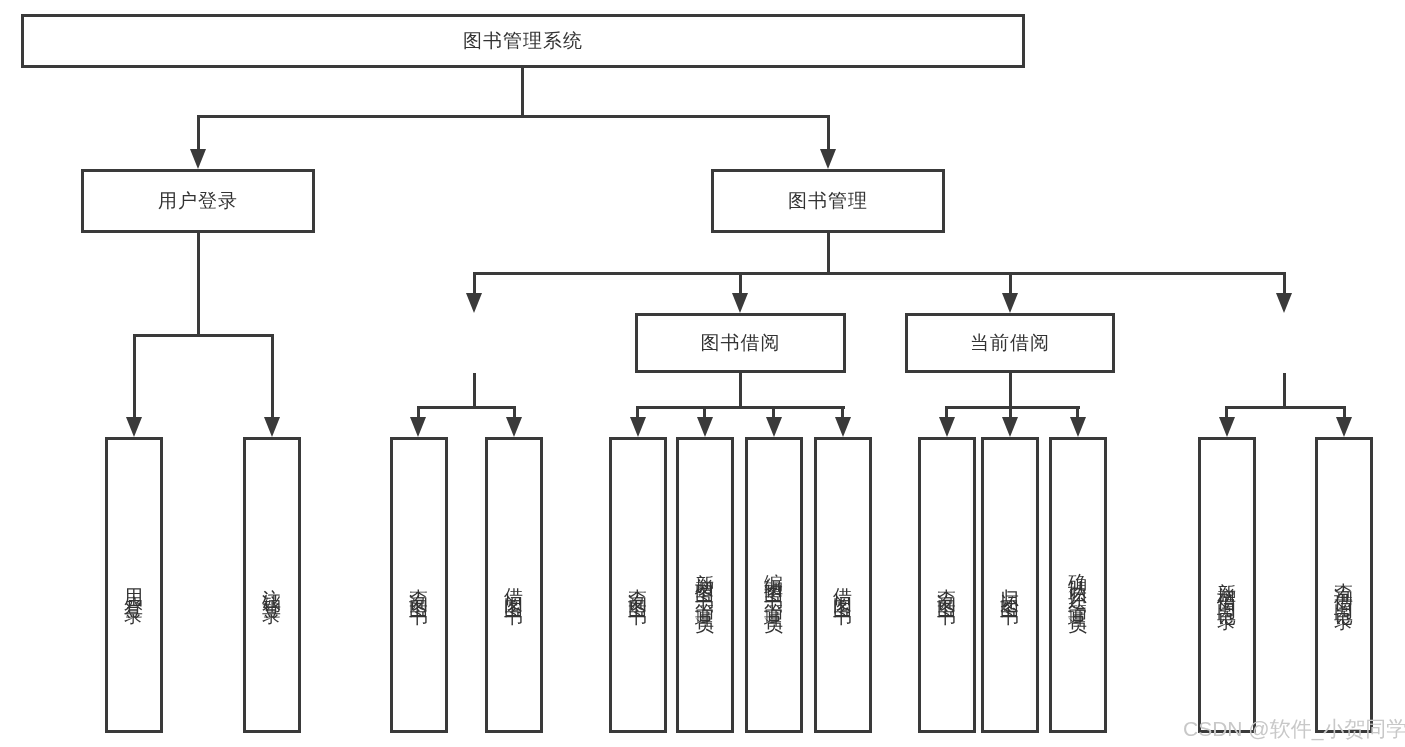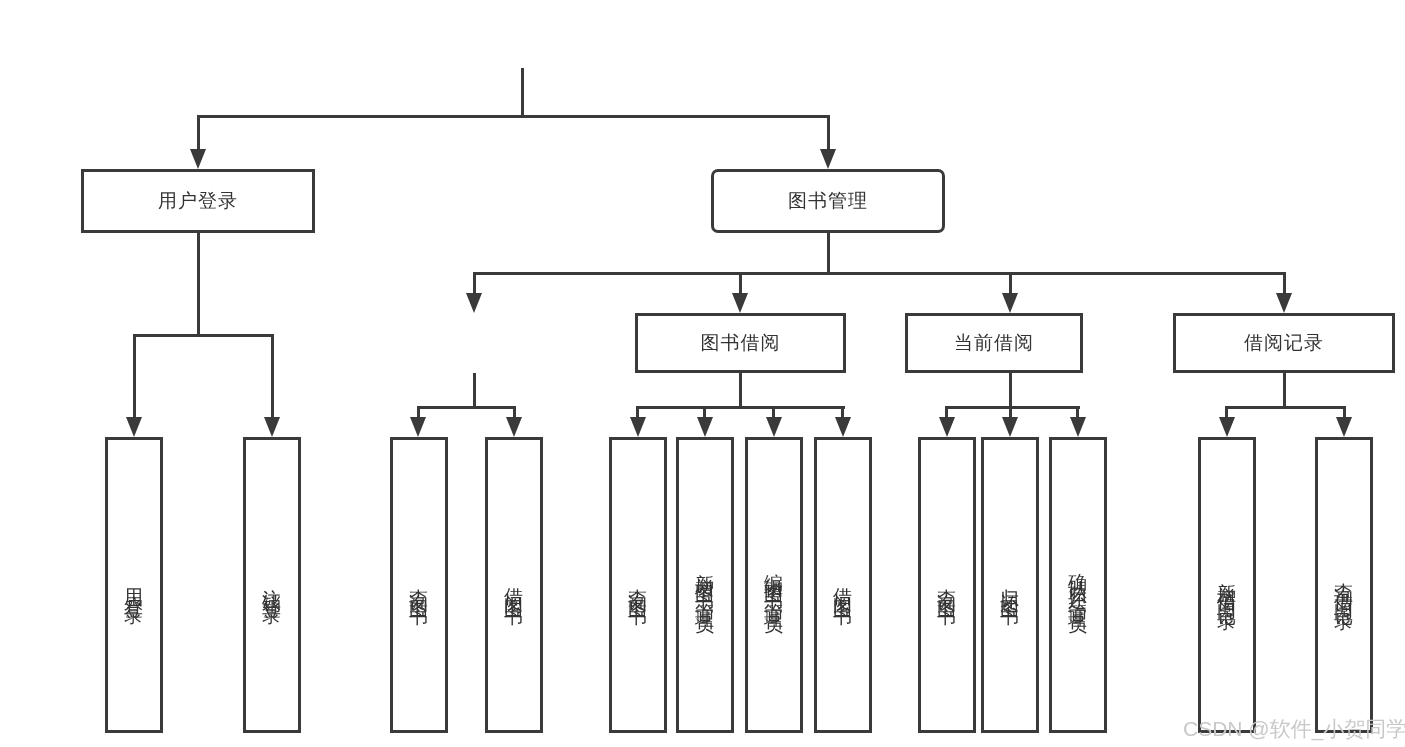--- a/index.html
+++ b/index.html
@@ -58,32 +58,35 @@
     font-size: 21px;
     color: #c8c8c8;
     white-space: nowrap;
   }
 </style>
 </head>
 <body>
 
 <div class="stage">
 
+  <div class="hbox" style="left:21px; top:14px; width:1004px; height:54px;">
+    <span>图书管理系统</span>
+  </div>
 
   <div class="vl" style="left:521px; top:68px;  height:49px;"></div>
   <div class="hl" style="left:197px; top:115px; width:633px;"></div>
   <div class="vl" style="left:197px; top:115px; height:38px;"></div>
   <div class="ar" style="left:190px; top:149px;"></div>
   <div class="vl" style="left:827px; top:115px; height:38px;"></div>
   <div class="ar" style="left:820px; top:149px;"></div>
 
   <div class="hbox" style="left:81px; top:169px; width:234px; height:64px;">
     <span>用户登录</span>
   </div>
-  <div class="hbox" style="left:711px; top:169px; width:234px; height:64px;border-radius:7px;">
+  <div class="hbox" style="left:711px; top:169px; width:234px; height:64px;">
     <span>图书管理</span>
   </div>
 
   <div class="vl" style="left:197px; top:233px; height:103px;"></div>
   <div class="hl" style="left:133px; top:334px; width:141px;"></div>
   <div class="vl" style="left:133px; top:334px; height:87px;"></div>
   <div class="ar" style="left:126px; top:417px;"></div>
   <div class="vl" style="left:271px; top:334px; height:87px;"></div>
   <div class="ar" style="left:264px; top:417px;"></div>
 
@@ -94,25 +97,22 @@
   <div class="vl" style="left:739px;  top:272px; height:28px;"></div>
   <div class="ar" style="left:732px;  top:293px;"></div>
   <div class="vl" style="left:1009px; top:272px; height:28px;"></div>
   <div class="ar" style="left:1002px; top:293px;"></div>
   <div class="vl" style="left:1283px; top:272px; height:28px;"></div>
   <div class="ar" style="left:1276px; top:293px;"></div>
 
   <div class="hbox" style="left:635px; top:313px; width:211px; height:60px;align-items:center;">
     <span>图书借阅</span>
   </div>
-  <div class="hbox" style="left:905px; top:313px; width:178px; height:60px;">
+  <div class="hbox" style="left:905px; top:313px; width:210px; height:60px;">
     <span>当前借阅</span>
-  </div>
-  <div class="hbox" style="left:1173px; top:313px; width:222px; height:60px;">
-    <span>借阅记录</span>
   </div>
 
   <div class="vl" style="left:473px; top:373px; height:35px;"></div>
   <div class="hl" style="left:417px; top:406px; width:99px;"></div>
   <div class="vl" style="left:417px; top:406px; height:14px;"></div>
   <div class="ar" style="left:410px; top:417px;"></div>
   <div class="vl" style="left:513px; top:406px; height:14px;"></div>
   <div class="ar" style="left:506px; top:417px;"></div>
 
   <div class="vl" style="left:739px; top:373px; height:35px;"></div>

